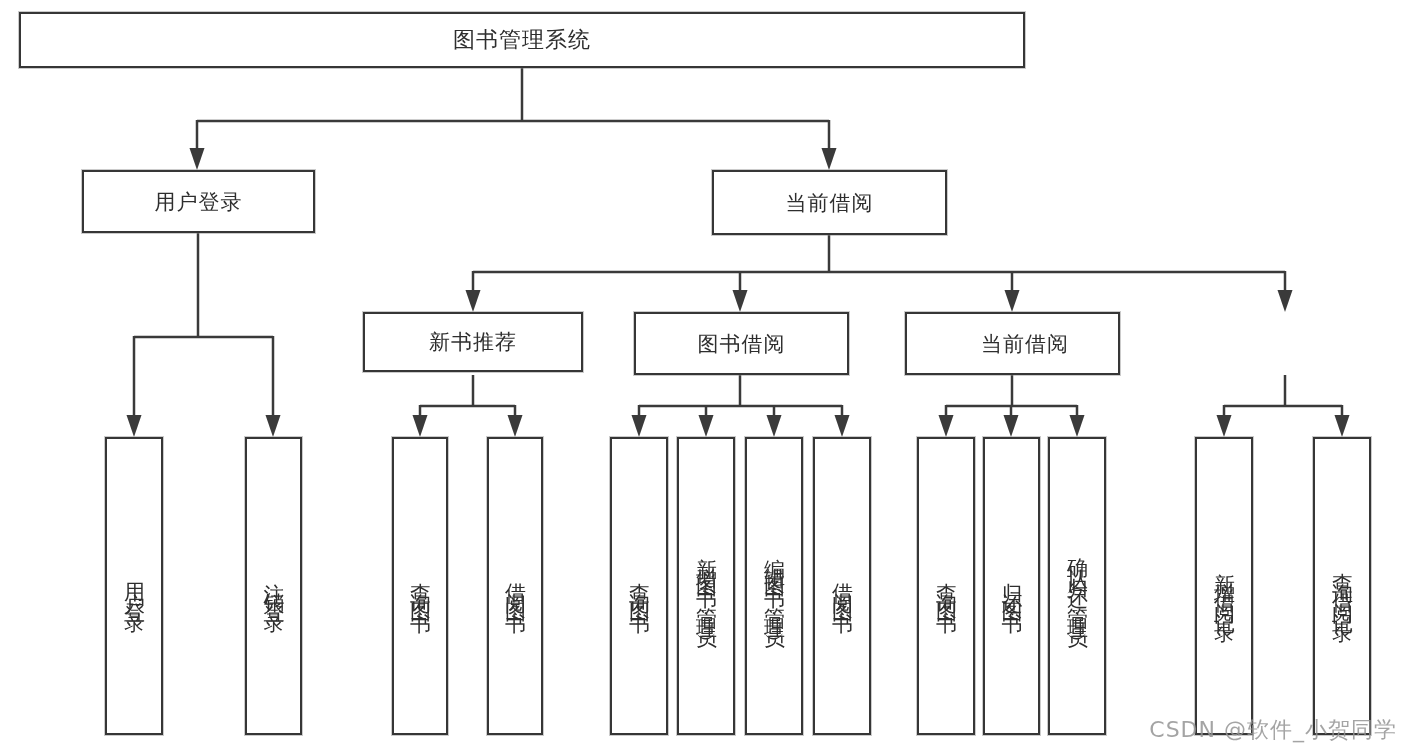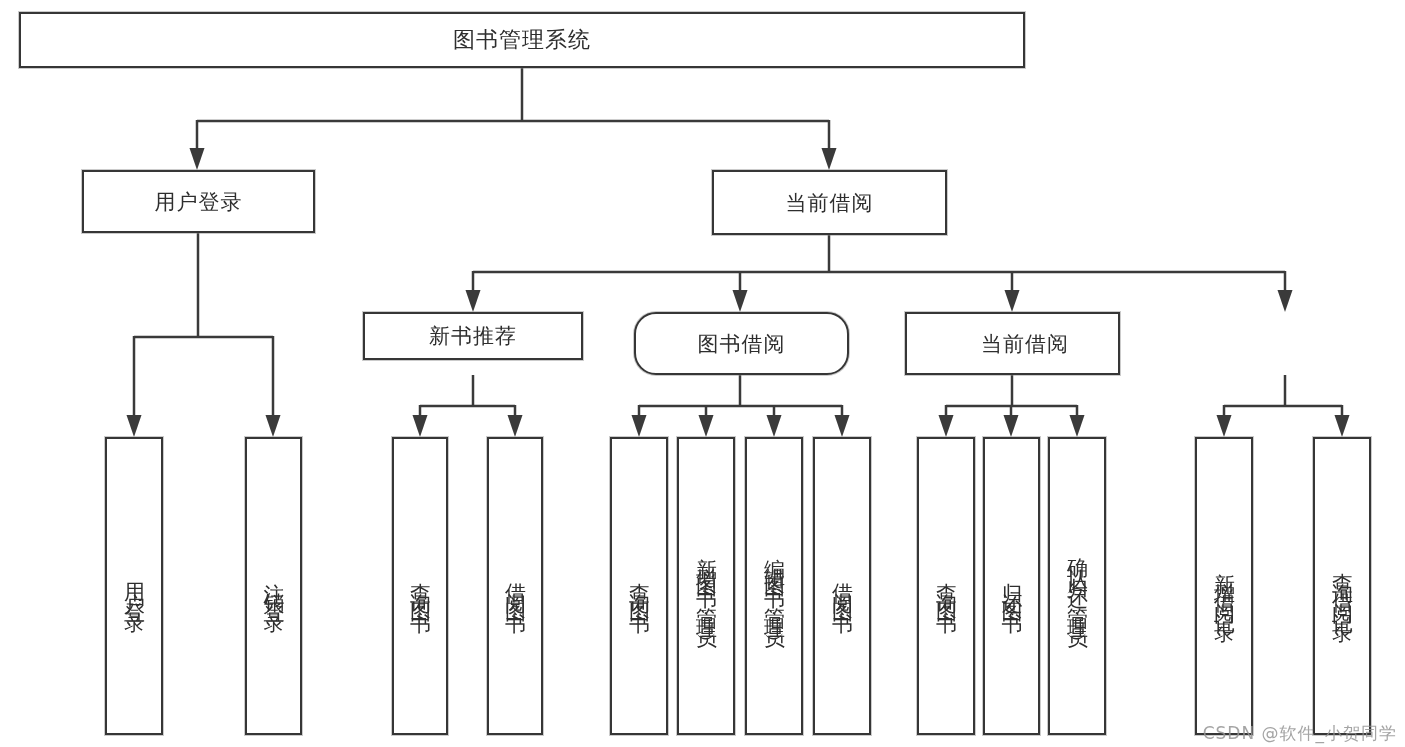--- a/index.html
+++ b/index.html
@@ -15,21 +15,21 @@
     color:#2e2e2e;text-align:center;
   }
   .node.h{font-size:21px;letter-spacing:1px;white-space:nowrap;}
   .node.root{font-size:22px;}
   .node.v span{
     writing-mode:vertical-rl;text-orientation:mixed;
     font-size:21px;line-height:1;letter-spacing:10px;
   }
   .watermark{
     position:absolute;right:8px;bottom:2px;
-    font-size:17px;color:rgba(148,148,148,.85);
+    font-size:22px;color:rgba(148,148,148,.85);
     letter-spacing:1px;white-space:nowrap;
   }
 </style>
 </head>
 <body>
 
 <div class="canvas">
 
   <svg class="wires" viewBox="0 0 1405 747" xmlns="http://www.w3.org/2000/svg" stroke="#3a3a3a" stroke-width="2.5" fill="#3a3a3a">
 
@@ -105,22 +105,22 @@
       <line x1="1342" y1="405" x2="1342" y2="417"></line>
       <polygon stroke="none" points="1334.5,415 1349.5,415 1342,437"></polygon>
     </g>
   </svg>
 
   <div class="node h root" style="left:19px;top:12px;width:1006px;height:56px;">图书管理系统</div>
 
   <div class="node h" style="left:82px;top:170px;width:233px;height:63px;">用户登录</div>
   <div class="node h" style="left:712px;top:170px;width:235px;height:65px;">当前借阅</div>
 
-  <div class="node h" style="left:363px;top:312px;width:220px;height:48px;">新书推荐</div>
-  <div class="node h" style="left:634px;top:312px;width:215px;height:63px;border-radius:22px;">图书借阅</div>
+  <div class="node h" style="left:363px;top:312px;width:220px;height:60px;">新书推荐</div>
+  <div class="node h" style="left:634px;top:312px;width:215px;height:63px;">图书借阅</div>
   <div class="node h" style="left:905px;top:312px;width:215px;height:63px;padding-left:25px;">当前借阅</div>
 
   <div class="node v" style="left:105px;top:437px;width:58px;height:298px;">
     <span>用户登录</span>
   </div>
   <div class="node v" style="left:245px;top:437px;width:57px;height:298px;">
     <span>注销登录</span>
   </div>
 
   <div class="node v" style="left:392px;top:437px;width:56px;height:298px;">

